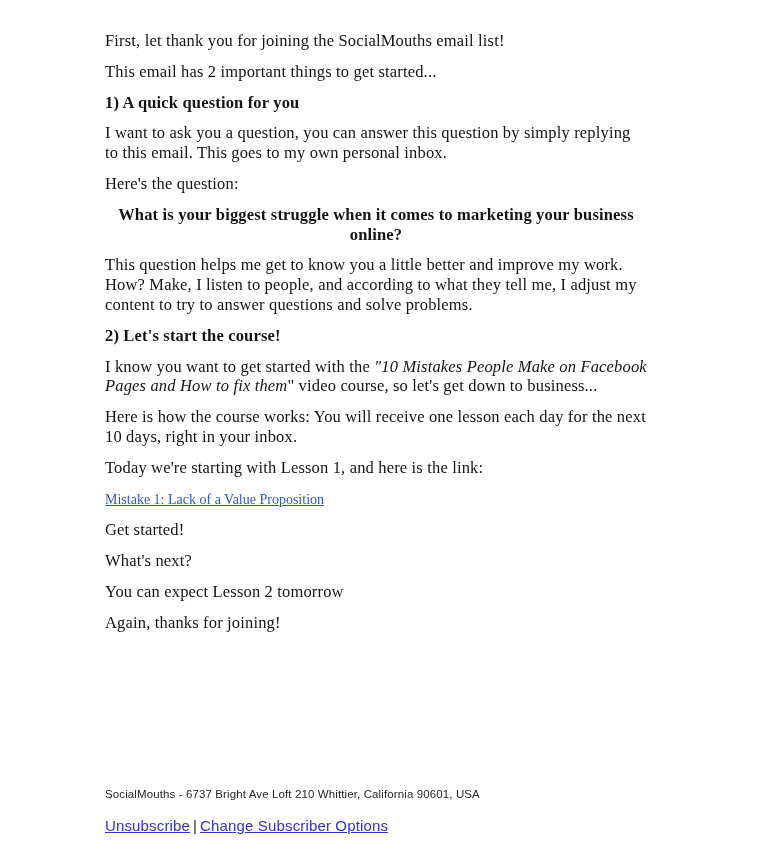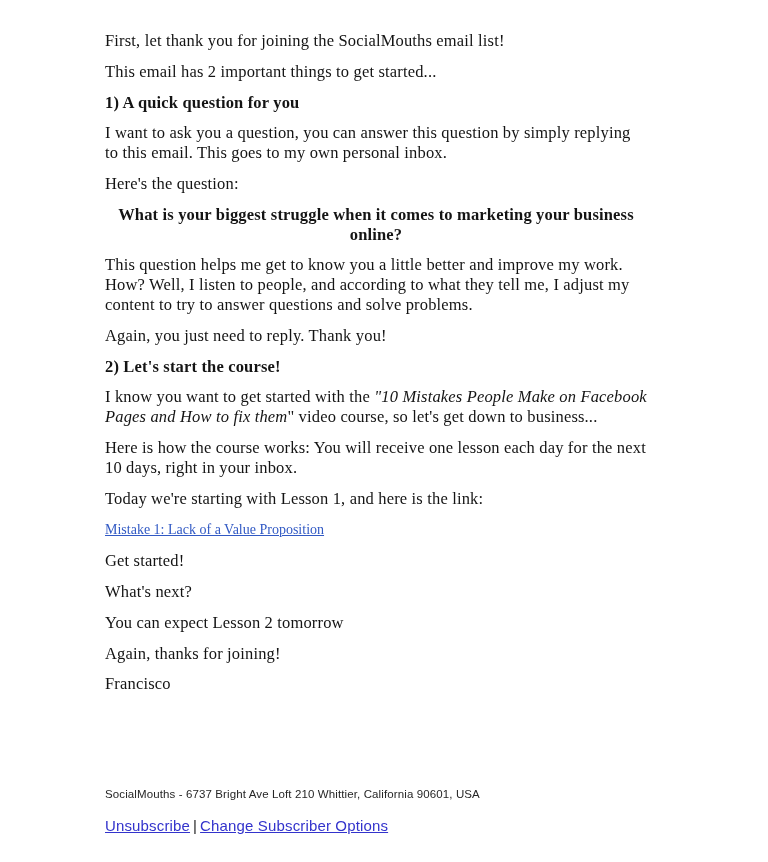--- a/index.html
+++ b/index.html
@@ -112,43 +112,41 @@
     <p class="para">This email has 2 important things to get started...</p>
 
     <p class="para heading">1) A quick question for you</p>
 
     <p class="para">I want to ask you a question, you can answer this question by simply replying to this email. This goes to my own personal inbox.</p>
 
     <p class="para">Here's the question:</p>
 
     <p class="para question">What is your biggest struggle when it comes to marketing your business online?</p>
 
-    <p class="para">This question helps me get to know you a little better and improve my work. How? Well, I listen to people, and according to what they tell me, I adjust my content to try to answer questions and solve problems.</p>
+    <p class="para">This question helps me get to know you a little better and improve my work. How? Make, I listen to people, and according to what they tell me, I adjust my content to try to answer questions and solve problems.</p>
 
-    <p class="para">Again, you just need to reply. Thank you!</p>
 
     <p class="para heading">2) Let's start the course!</p>
 
     <p class="para"><span>I know you want to get started with the </span><span class="italic"><span>"</span><span>10 Mistakes People Make on Facebook Pages and How to fix them</span></span><span>"</span><span> video course, so let's get down to business...</span></p>
 
     <p class="para">Here is how the course works: You will receive one lesson each day for the next 10 days, right in your inbox.</p>
 
     <p class="para">Today we're starting with Lesson 1, and here is the link:</p>
 
     <p class="link-para"><a class="body-link" href="#">Mistake 1: Lack of a Value Proposition</a></p>
 
     <p class="para">Get started!</p>
 
     <p class="para">What's next?</p>
 
     <p class="para">You can expect Lesson 2 tomorrow</p>
 
     <p class="para">Again, thanks for joining!</p>
 
-    <p class="para">Francisco</p>
 
 
   </div>
 
   <div class="footer">
     <p class="footer-address">SocialMouths - 6737 Bright Ave Loft 210 Whittier, California 90601, USA</p>
     <p class="footer-links"><a href="#">Unsubscribe</a><span class="footer-sep">|</span><a href="#">Change Subscriber Options</a></p>
   </div>
 
 </div>

